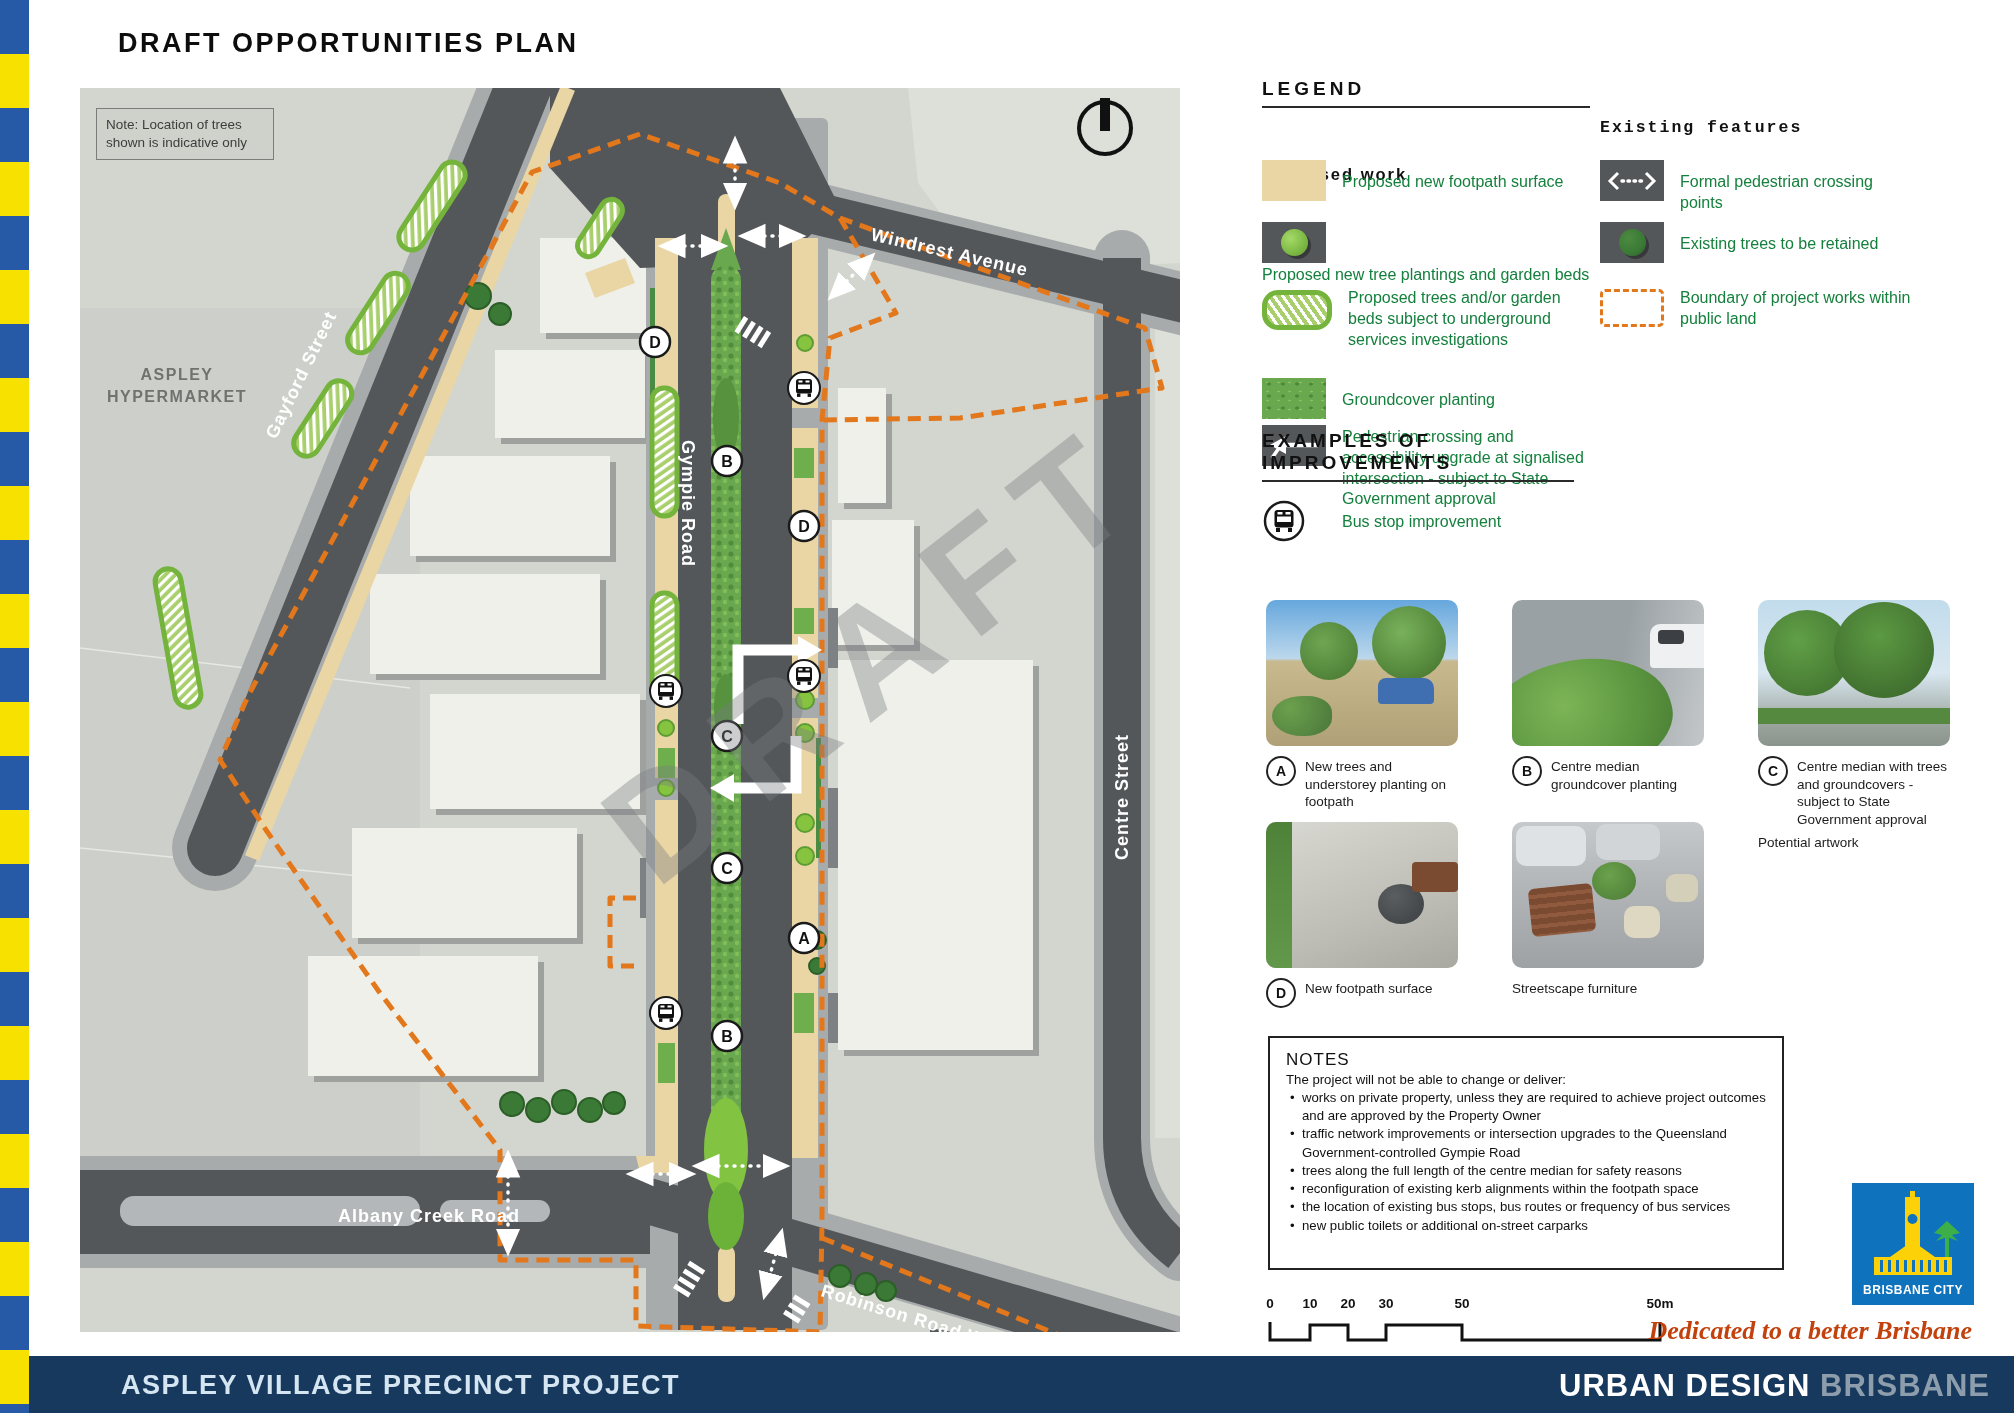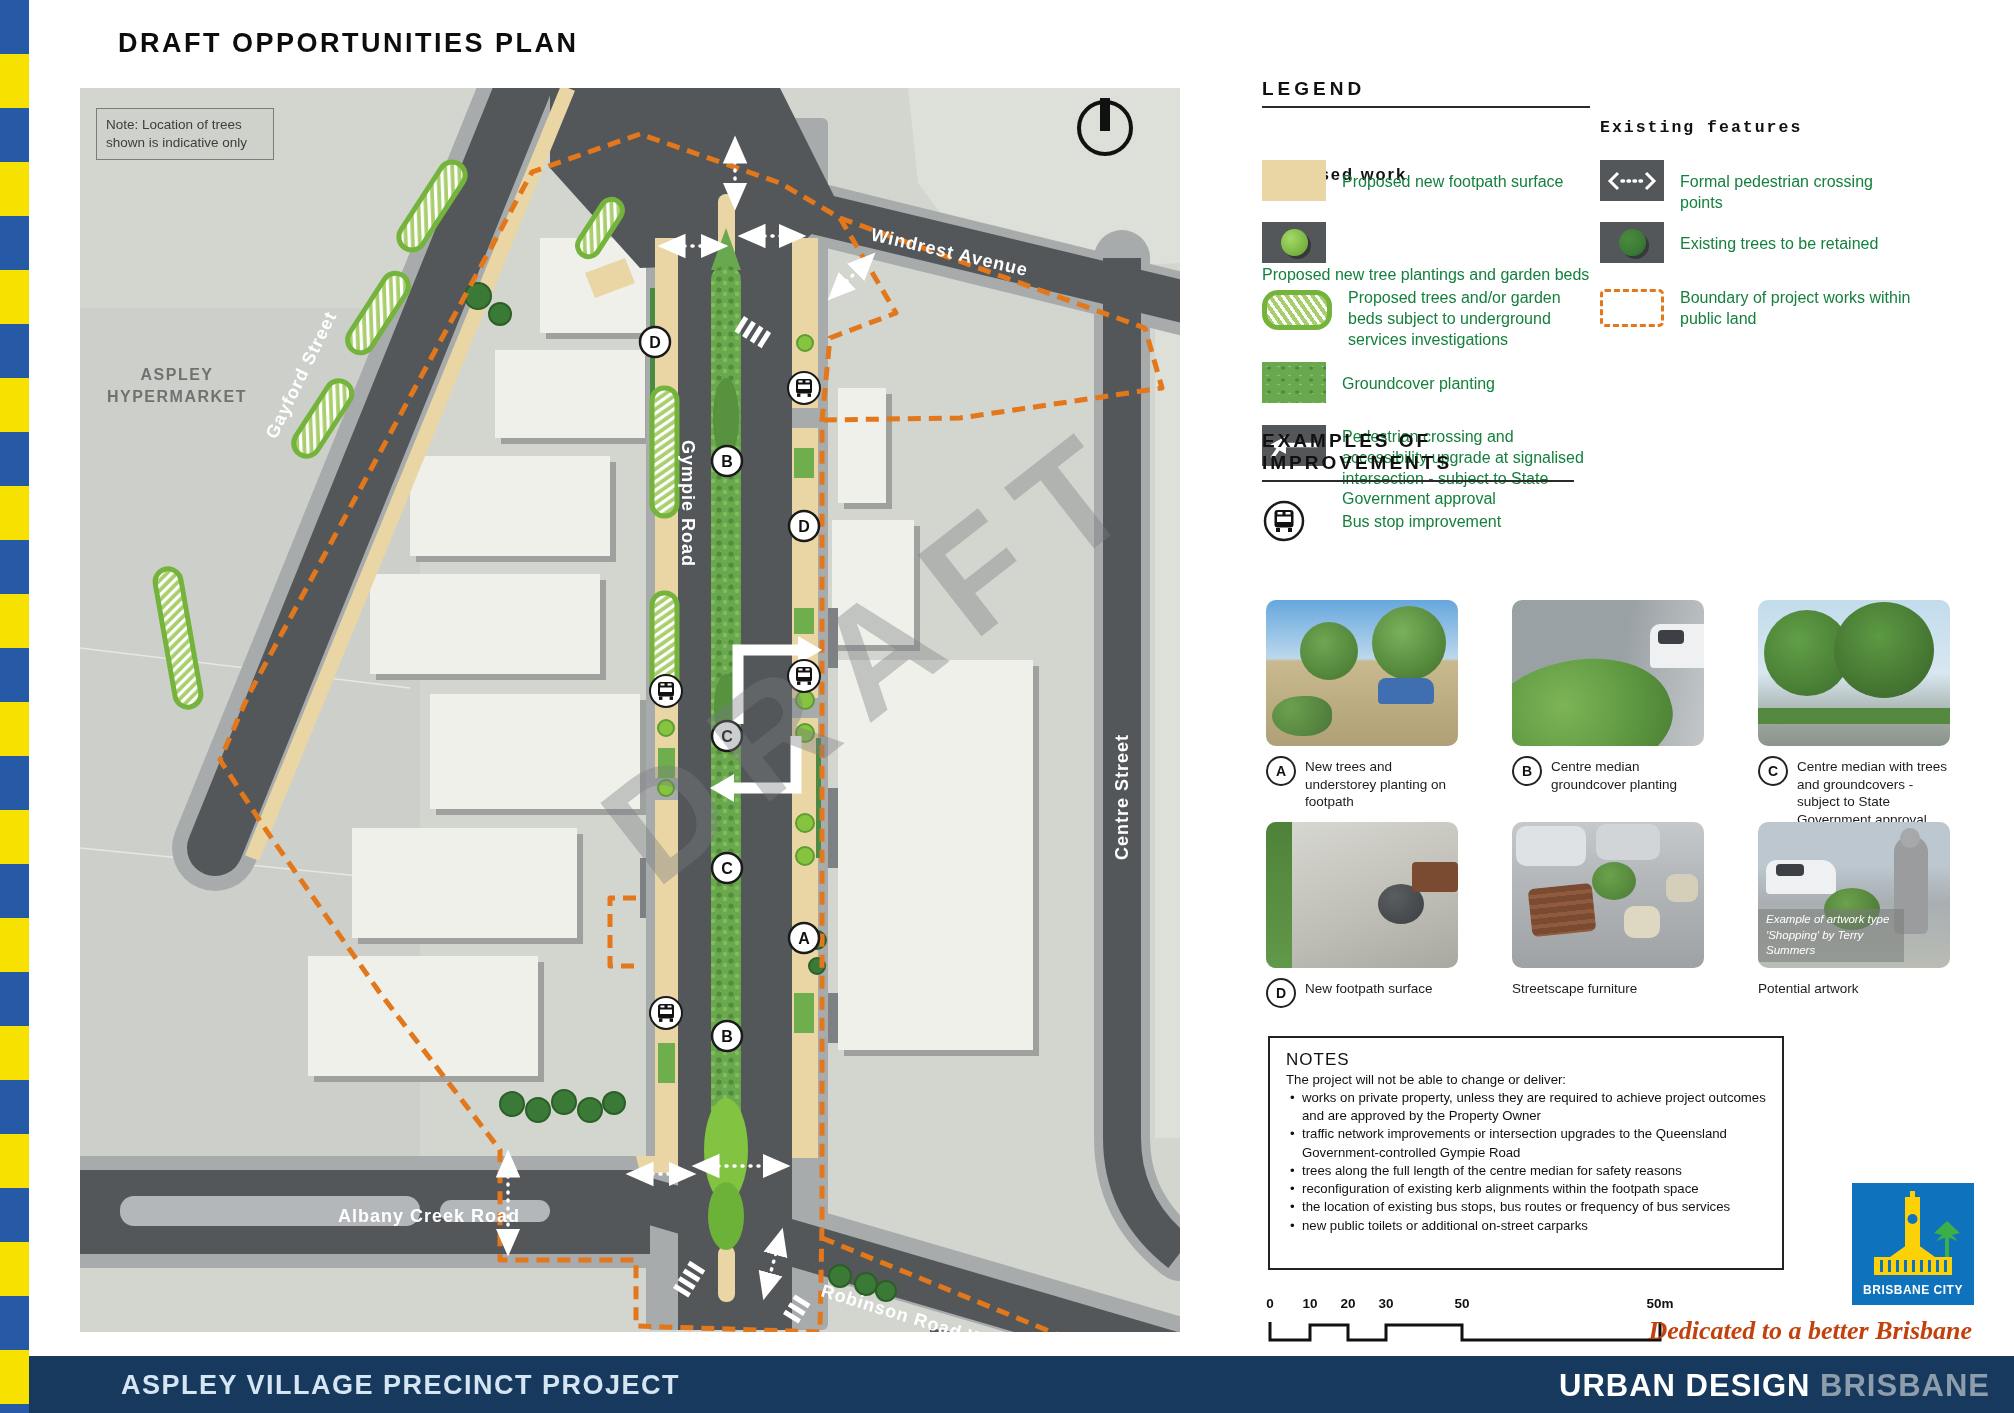--- a/index.html
+++ b/index.html
@@ -381,21 +381,21 @@
     <div class="li-label" style="padding-top:12px;">Proposed new footpath surface</div>
   </div>
   <div class="li" style="left:1262px;top:222px;width:330px;flex-direction:column;">
     <div class="sw sw-dark sw-tree-new"></div>
     <div class="li-label">Proposed new tree plantings and garden beds</div>
   </div>
   <div class="li" style="left:1262px;top:286px;width:330px;">
     <div class="sw sw-pill"></div>
     <div class="li-label">Proposed trees and/or garden beds subject to underground services investigations</div>
   </div>
-  <div class="li" style="left:1262px;top:362px;width:330px;">
+  <div class="li" style="left:1262px;top:378px;width:330px;">
     <div class="sw sw-ground"></div>
     <div class="li-label" style="padding-top:12px;">Groundcover planting</div>
   </div>
   <div class="li" style="left:1262px;top:425px;width:336px;">
     <div class="sw sw-dark">
       <svg width="56" height="30" viewBox="0 0 56 30">
         <line x1="52" y1="14" x2="14" y2="14" stroke="#fff" stroke-width="4.5"></line>
         <polygon points="4,14 20,5 20,23" fill="#fff"></polygon>
         <line x1="13" y1="17" x2="6" y2="27" stroke="#fff" stroke-width="3.5"></line>
       </svg>
@@ -495,31 +495,20 @@
       <div class="rectshape" style="left:112px;top:84px;width:36px;height:32px;background:#ded8c2;border-radius:10px;"></div>
       <div class="rectshape" style="left:154px;top:52px;width:32px;height:28px;background:#d4cfb8;border-radius:9px;"></div>
       <div class="blob" style="left:80px;top:40px;width:44px;height:38px;background:radial-gradient(circle at 40% 35%,#6ba24c,#4a7a35);"></div>
     </div>
     <figcaption class="cap">
       <span class="cap-text">Streetscape furniture</span>
     </figcaption>
   </figure>
 
   <figure class="card" style="left:1758px;top:822px;">
-    <div class="photo photo-f">
-      <div class="rectshape" style="left:8px;top:38px;width:70px;height:34px;background:#eef0f1;border-radius:10px 14px 4px 4px;"></div>
-      <div class="rectshape" style="left:18px;top:42px;width:28px;height:12px;background:#3c4044;border-radius:4px;"></div>
-      <div class="blob" style="left:66px;top:66px;width:56px;height:42px;background:radial-gradient(circle at 40% 35%,#6ba24c,#477433);"></div>
-      <div class="rectshape" style="left:136px;top:14px;width:34px;height:98px;background:#9a9c9e;border-radius:16px 16px 6px 6px;"></div>
-      <div class="blob" style="left:142px;top:6px;width:20px;height:20px;background:#a6a8aa;"></div>
-      <div class="art-overlay">
-        <div>Example of artwork type</div>
-        <div>'Shopping' by Terry Summers</div>
-      </div>
-    </div>
     <figcaption class="cap">
       <span class="cap-text">Potential artwork</span>
     </figcaption>
   </figure>
 
   <div class="notes-box">
     <h2 class="notes-heading">NOTES</h2>
     <p class="notes-intro">The project will not be able to change or deliver:</p>
     <ul class="notes-list">
       <li>works on private property, unless they are required to achieve project outcomes and are approved by the Property Owner</li>

